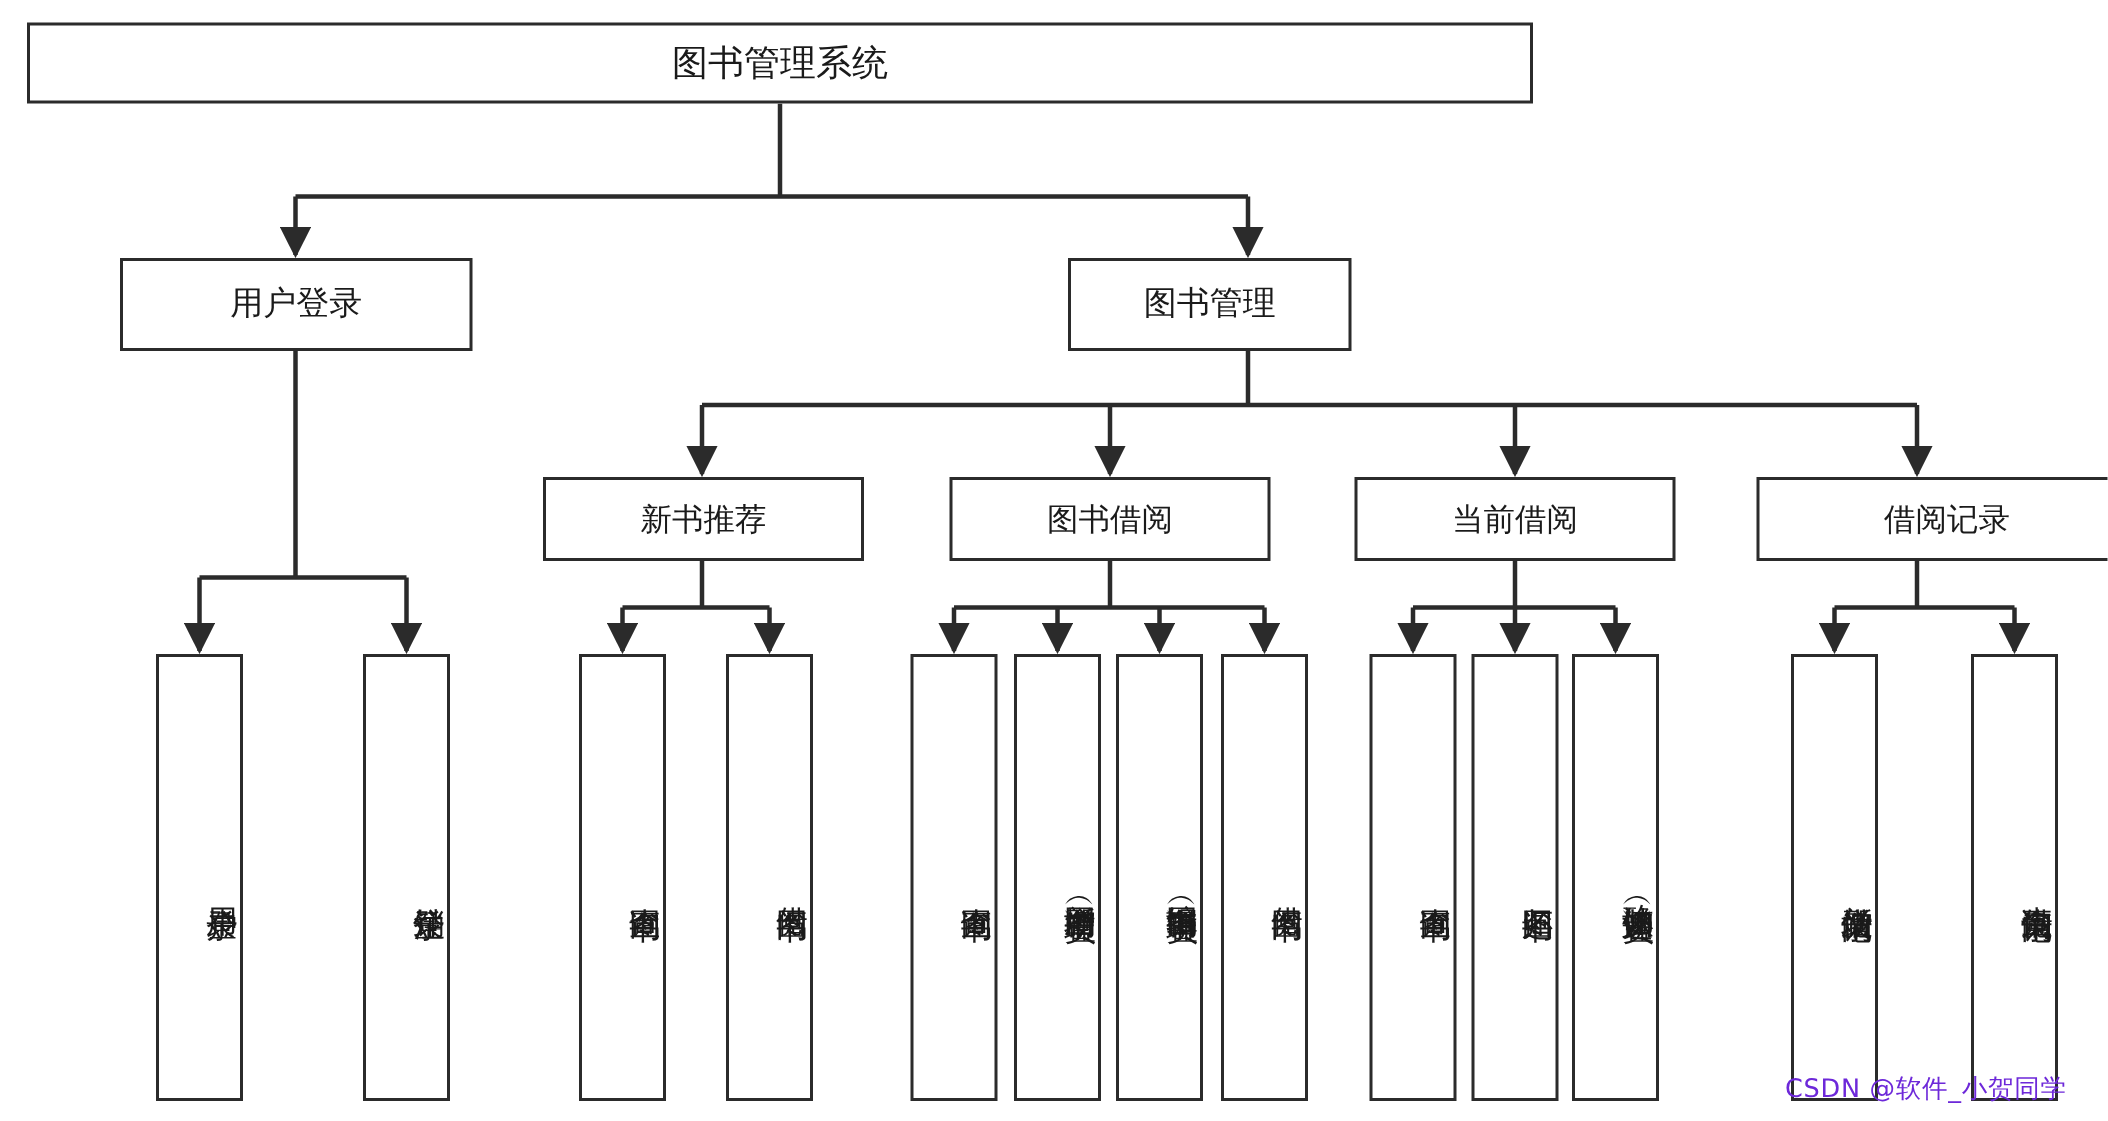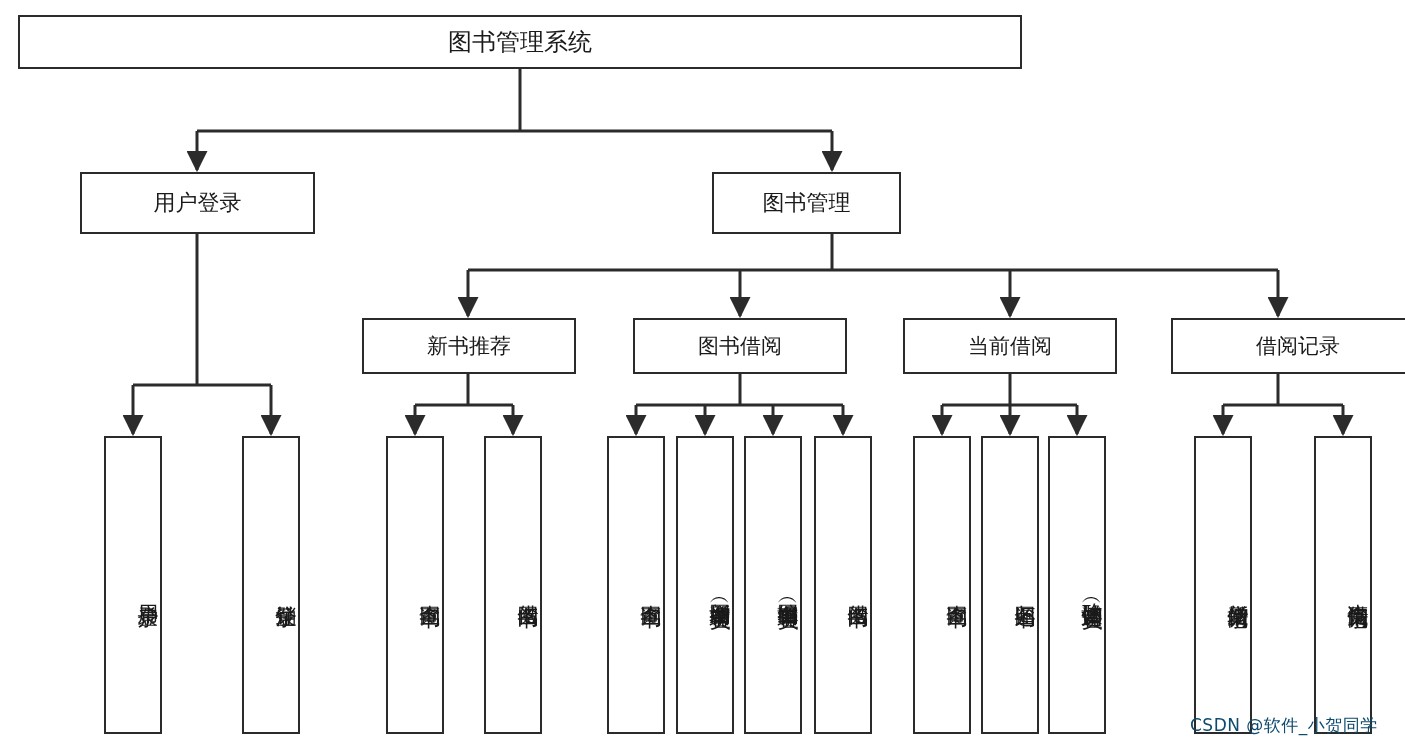--- a/index.html
+++ b/index.html
@@ -57,21 +57,21 @@
     align-items: flex-start;
     justify-content: center;
   }
   .node-label {
     display: block;
     white-space: pre-line;
   }
   .watermark {
     position: absolute;
     font-size: 17px;
-    color: #0c4a6e;
+    color: #6d28d9;
     white-space: nowrap;
     letter-spacing: 0.5px;
     user-select: none;
   }
 </style>
 </head>
 <body>
 
 <div id="canvas">
 

